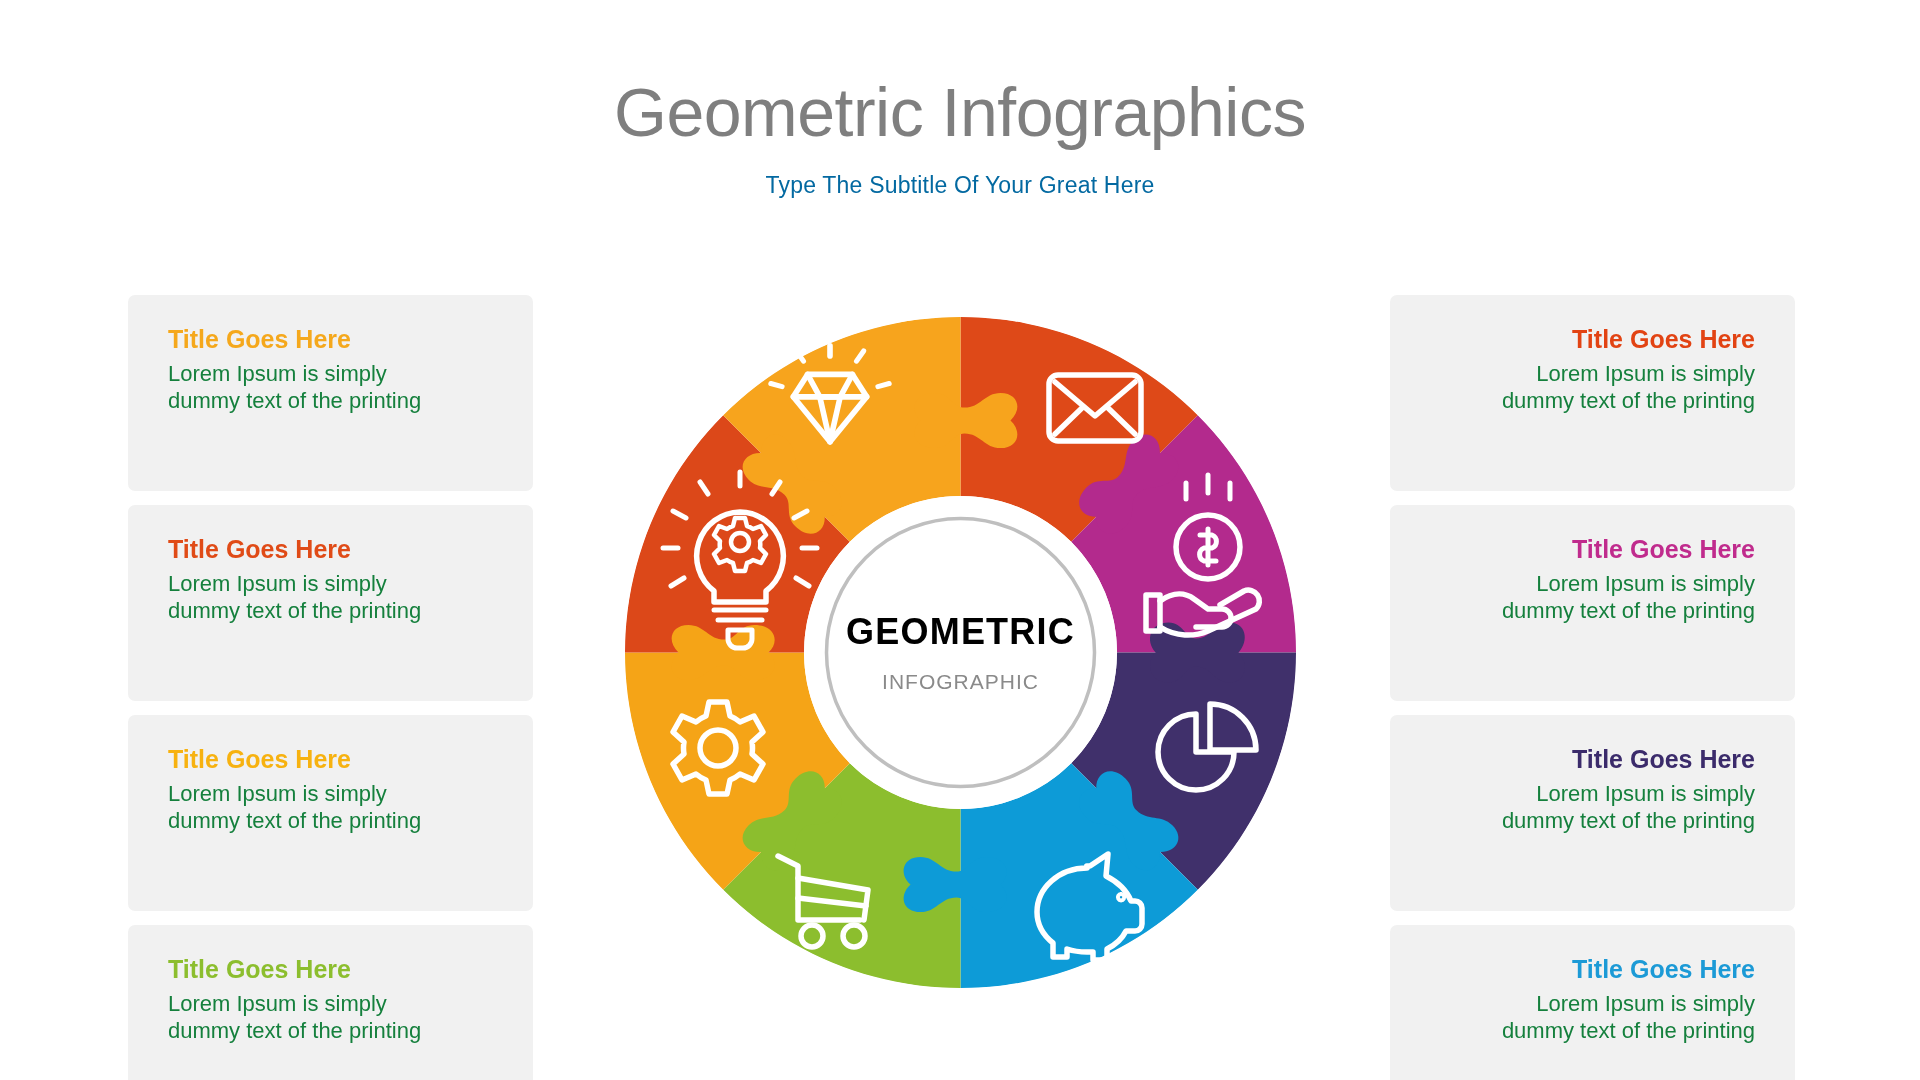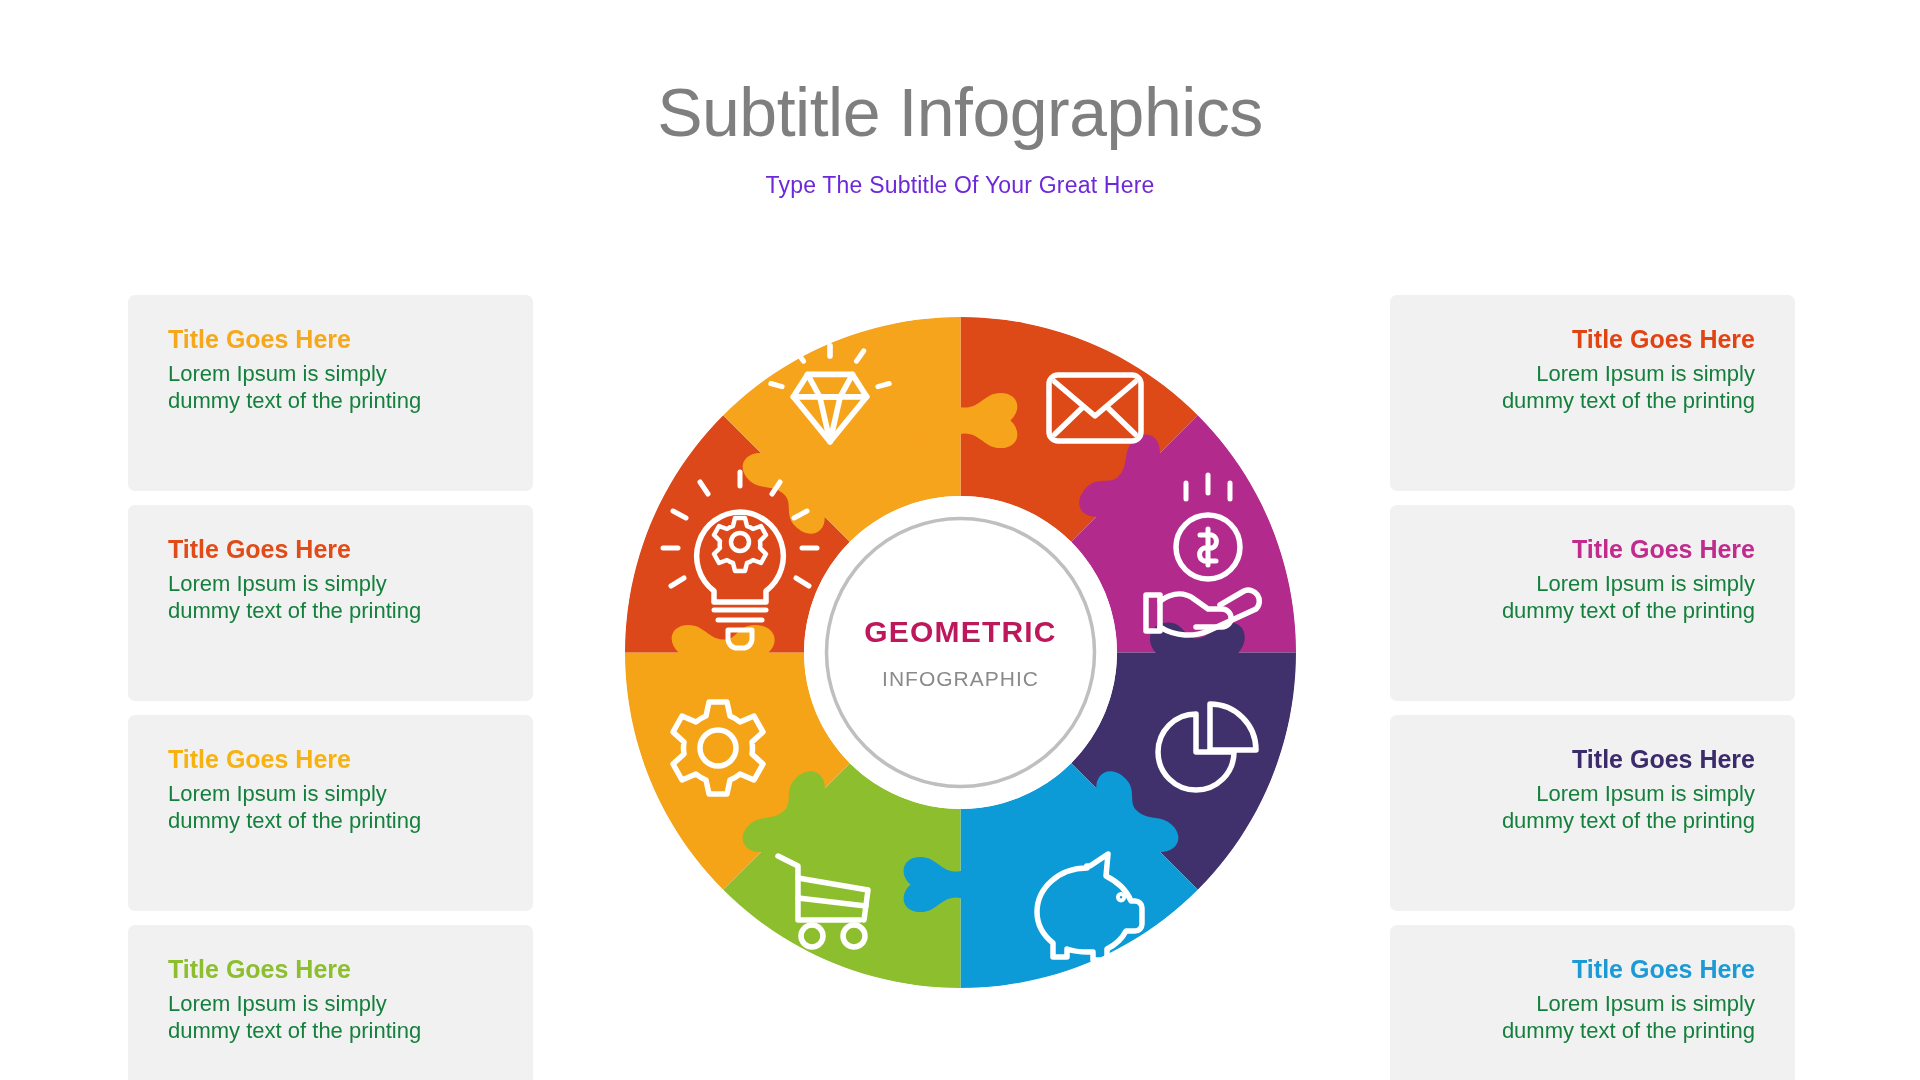--- a/index.html
+++ b/index.html
@@ -13,21 +13,21 @@
   .slide { position:relative; width:1920px; height:1080px; background:#fff; }
 
   
   .header { position:absolute; top:0; left:0; width:1920px; text-align:center; }
   .title {
     font-size:68px; font-weight:400; color:#7f7f7f;
     letter-spacing:-0.5px; line-height:1.0;
     padding-top:78px;
   }
   .subtitle {
-    font-size:23px; font-weight:400; color:#6d28d9;
+    font-size:23px; font-weight:400; color:#0369a1;
     padding-top:26px; letter-spacing:0.2px;
   }
 
   
   .col { position:absolute; top:295px; width:405px; }
   .col-left  { left:128px;  }
   .col-right { left:1390px; }
 
   .card {
     background:#f1f1f1;
@@ -53,35 +53,35 @@
   .wheel svg { display:block; width:705px; height:705px; }
 
   .center-label {
     position:absolute;
     left:50%; top:50%;
     transform:translate(-50%,-50%);
     width:290px; text-align:center;
     pointer-events:none;
   }
   .center-main {
-    font-size:30px; font-weight:bold; color:#be185d;
+    font-size:36px; font-weight:bold; color:#000000;
     letter-spacing:1.2px; line-height:1.1;
   }
   .center-sub {
     font-size:21px; font-weight:400; color:#8a8a8a;
     letter-spacing:1.0px; margin-top:19px;
   }
 </style>
 </head>
 <body>
 
 <div class="slide">
 
   <div class="header">
-    <div class="title">Subtitle Infographics</div>
+    <div class="title">Geometric Infographics</div>
     <div class="subtitle">Type The Subtitle Of Your Great Here</div>
   </div>
 
   <div class="col col-left">
 
     <div class="card">
       <div class="card-title" style="color:#F5A81C">Title Goes Here</div>
       <div class="card-body">Lorem Ipsum is simply
 dummy text of the printing</div>
     </div>

